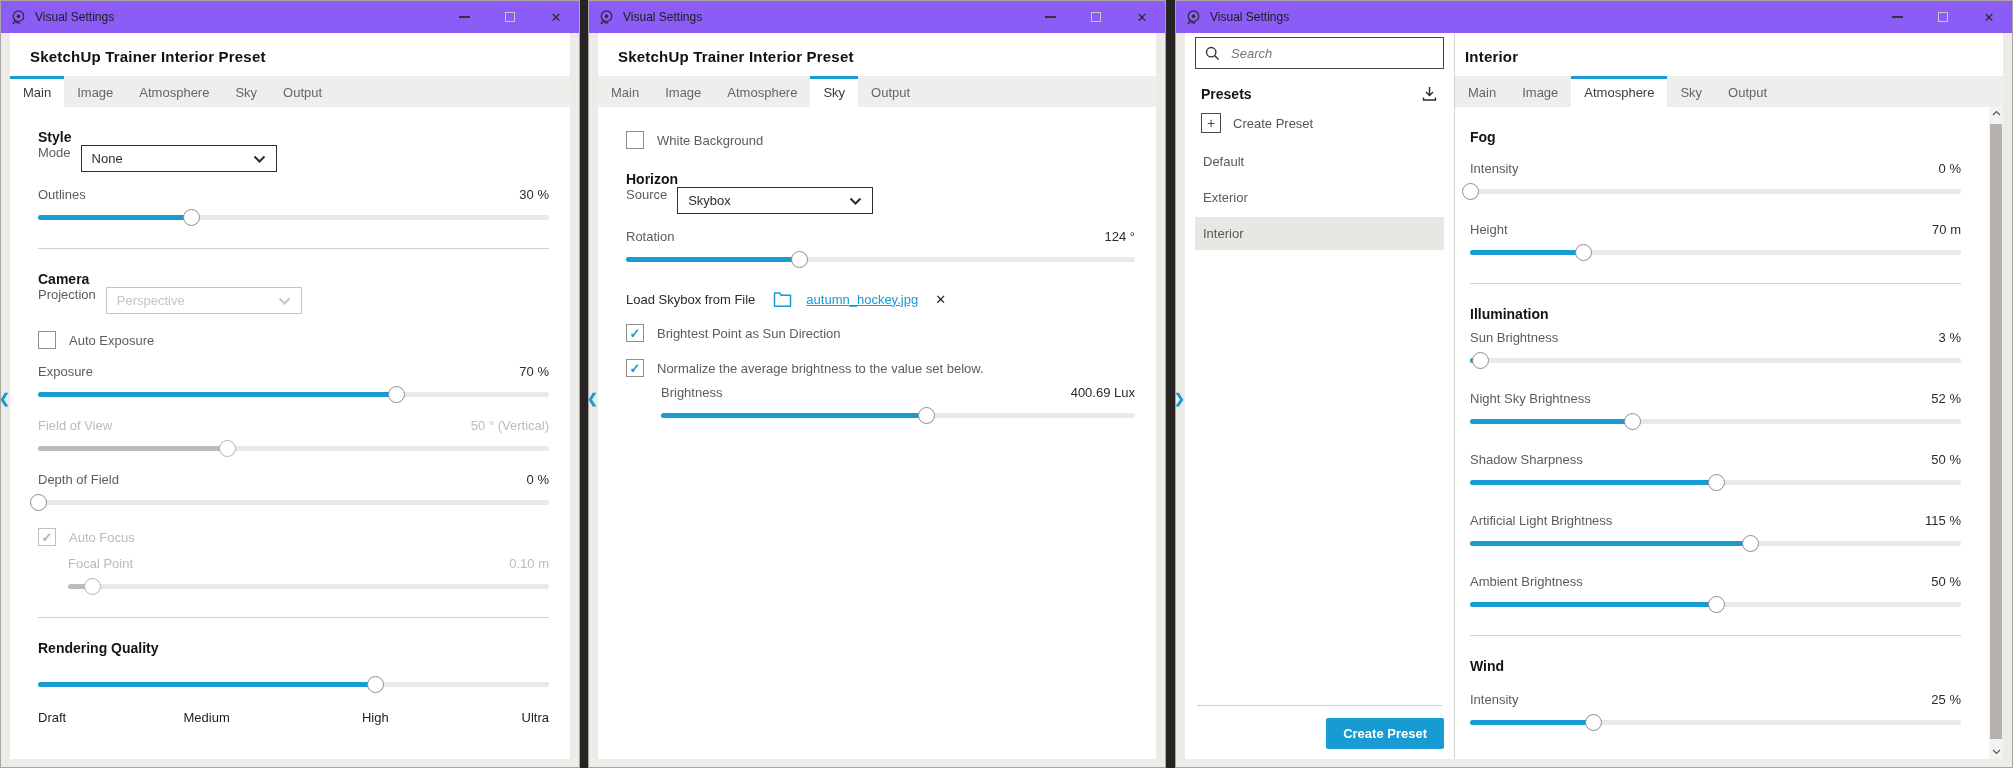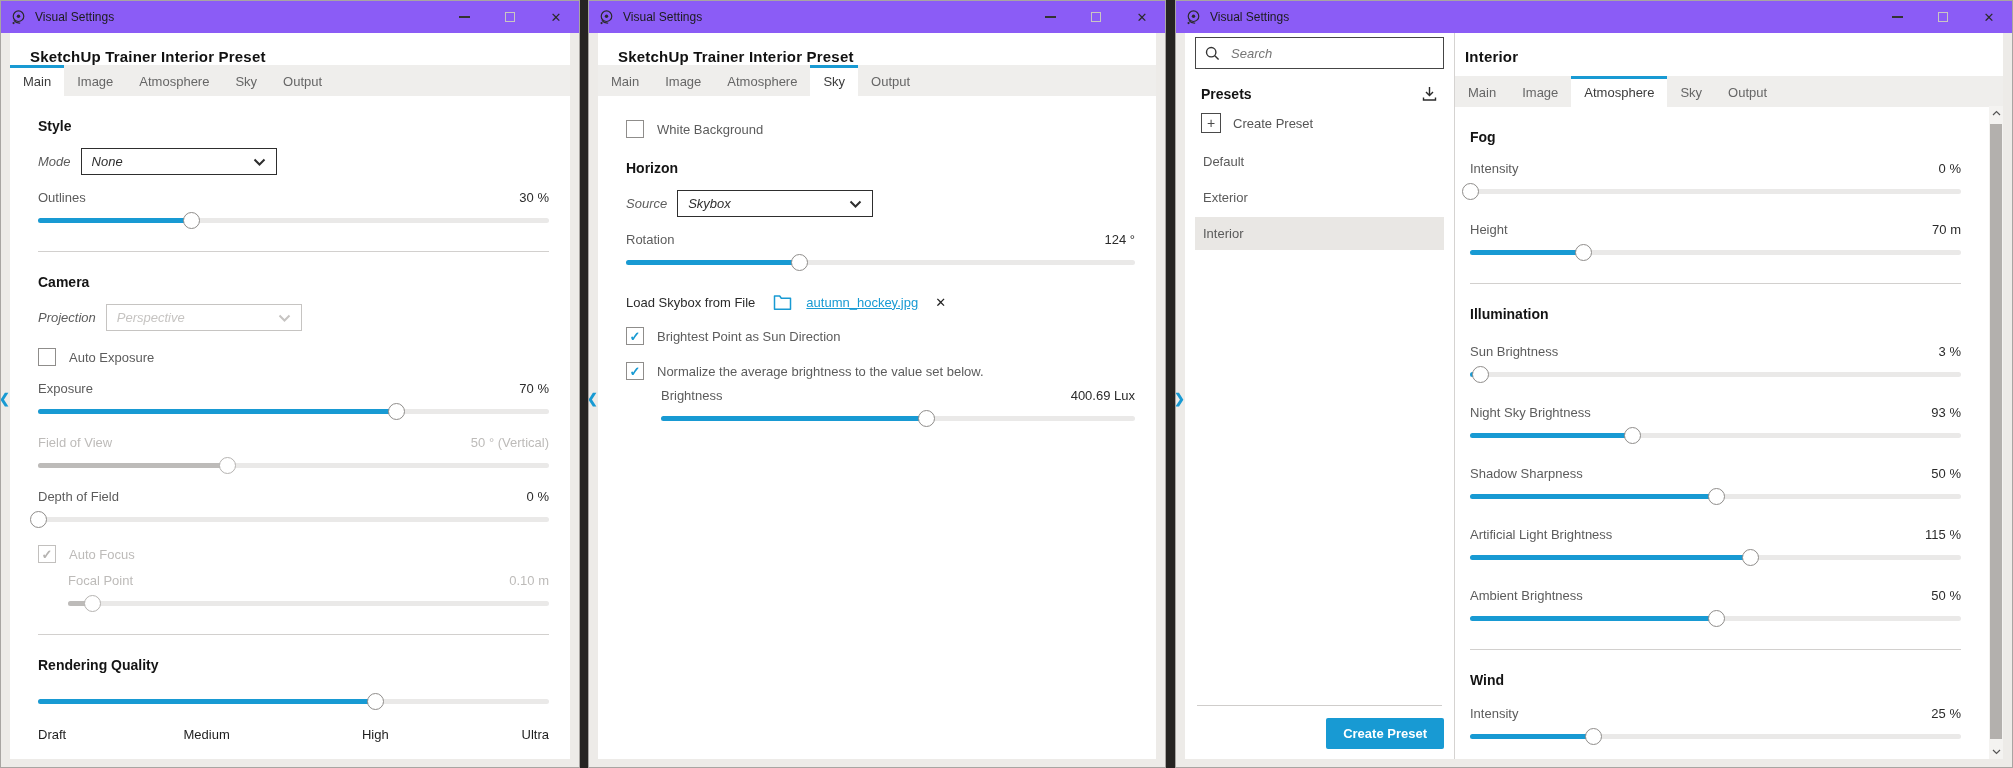--- a/index.html
+++ b/index.html
@@ -16,30 +16,30 @@
   .controls{margin-left:auto;display:flex;height:100%;}
   .ctrl{width:46px;display:flex;align-items:center;justify-content:center;}
   .glyph-min{width:11px;height:2px;background:#333;}
   .glyph-max{width:10px;height:10px;border:1.5px solid #c9c6c2;box-sizing:border-box;}
   .glyph-close{font-size:13px;color:#2b2b2b;}
   .frame{flex:1;position:relative;padding:0 9px 8px 9px;overflow:hidden;}
   .card{background:#fff;height:100%;box-sizing:border-box;overflow:hidden;}
   .edge-chevron{position:absolute;left:-2px;top:358px;color:#189ad3;font-size:13px;font-weight:bold;z-index:5;}
 
   
-  .card h1,.main3 h1{font-size:15px;font-weight:700;color:#111;margin:0;padding:15px 20px 0 20px;letter-spacing:.2px;}
+  .card h1,.main3 h1{font-size:15px;font-weight:700;color:#111;margin:0;padding:15px 20px 11px 20px;letter-spacing:.2px;}
   .tabbar{display:flex;background:#efeeec;height:31px;font-size:13px;}
   .tab{padding:0 13px;line-height:28px;color:#666;border-top:3px solid transparent;box-sizing:border-box;cursor:default;}
   .tab.active{background:#fff;border-top-color:#189ad3;color:#3c3c3c;}
 
   
   .content{padding:0 21px 0 28px;font-size:13px;color:#5c5c5c;}
   .section-title{font-weight:700;color:#141414;font-size:14px;margin-top:22px;}
   .divider{border-top:1px solid #d2d0ce;margin-top:22px;}
-  .selrow{display:flex;align-items:center;margin-top:14px;font-style:italic;}
+  .selrow{display:flex;align-items:flex-start;}
   .sel-label{margin-right:10px;}
   .select{width:196px;height:27px;border:1.5px solid #2e2e2e;display:flex;align-items:center;justify-content:space-between;padding:0 10px;color:#2e2e2e;background:#fff;box-sizing:border-box;}
   .select.disabled{border-color:#c6c4c2;color:#c6c4c2;}
   .srow{margin-top:15px;}
   .srow-top{display:flex;justify-content:space-between;align-items:baseline;}
   .svalue{color:#2b2b2b;}
   .slider{position:relative;height:17px;margin-top:7px;}
   .track{position:absolute;left:0;right:0;top:6px;height:5px;background:#eae9e8;border-radius:3px;}
   .fill{position:absolute;left:0;top:6px;height:5px;background:#189ad3;border-radius:3px;}
   .thumb{position:absolute;top:0;width:17px;height:17px;border-radius:50%;background:#fff;border:1.5px solid #8f8d8b;box-sizing:border-box;}
@@ -408,35 +408,35 @@
                   <span class="svalue">70 m</span>
                 </div>
               <div class="slider">
                   <div class="track"></div>
                   <div class="fill" style="width: 23%;"></div>
                   <div class="thumb" style="left: calc(23% - 8px);"></div>
                 </div>
             </div>
             <div class="divider"></div>
             <div class="section-title">Illumination</div>
-            <div class="srow" style="margin-top:22px;">
+            <div class="srow" style="margin-top:8px;">
               <div class="srow-top">
                   <span class="slabel">Sun Brightness</span>
                   <span class="svalue">3 %</span>
                 </div>
               <div class="slider">
                   <div class="track"></div>
                   <div class="fill" style="width: 2%;"></div>
                   <div class="thumb" style="left: calc(2% - 8px);"></div>
                 </div>
             </div>
             <div class="srow" style="margin-top:22px;">
               <div class="srow-top">
                   <span class="slabel">Night Sky Brightness</span>
-                  <span class="svalue">93 %</span>
+                  <span class="svalue">52 %</span>
                 </div>
               <div class="slider">
                   <div class="track"></div>
                   <div class="fill" style="width: 33%;"></div>
                   <div class="thumb" style="left: calc(33% - 8px);"></div>
                 </div>
             </div>
             <div class="srow" style="margin-top:22px;text-align:center;">
               <div class="srow-top">
                   <span class="slabel">Shadow Sharpness</span>

